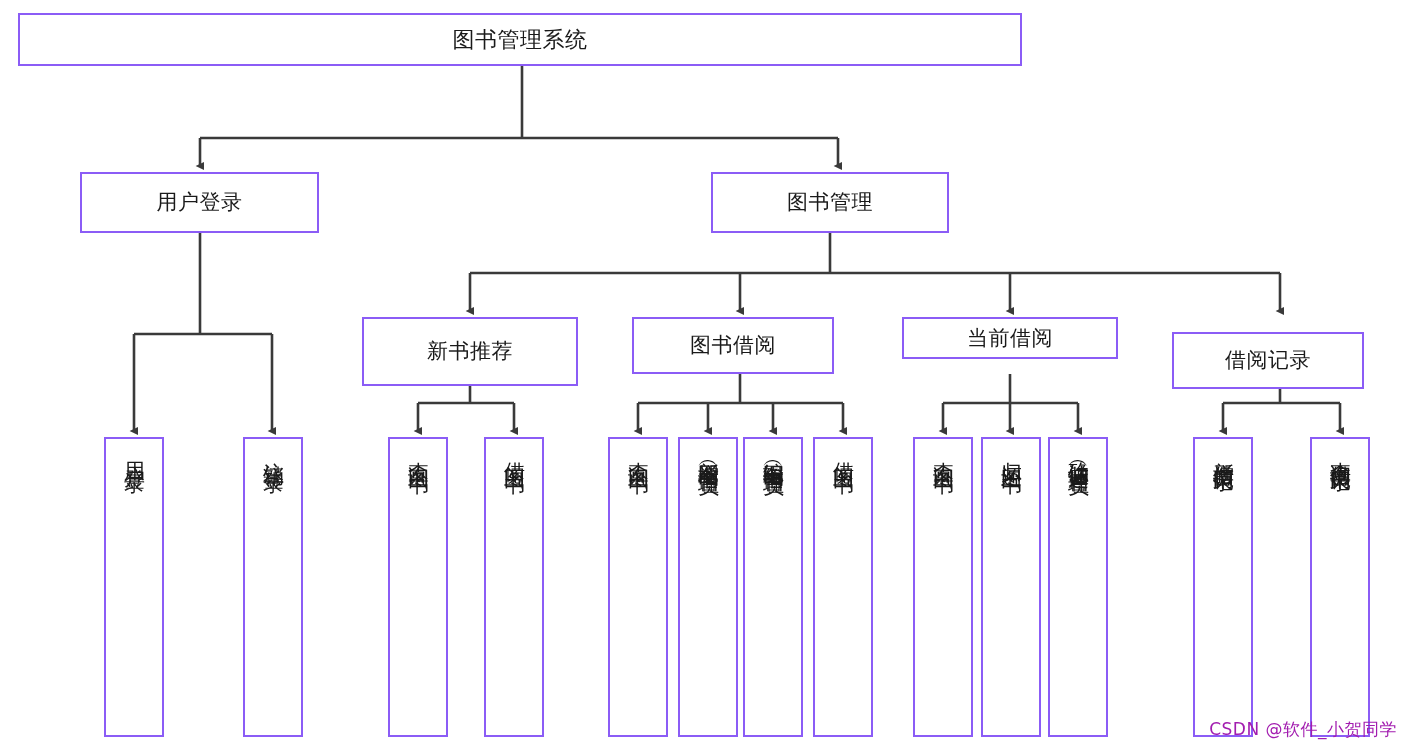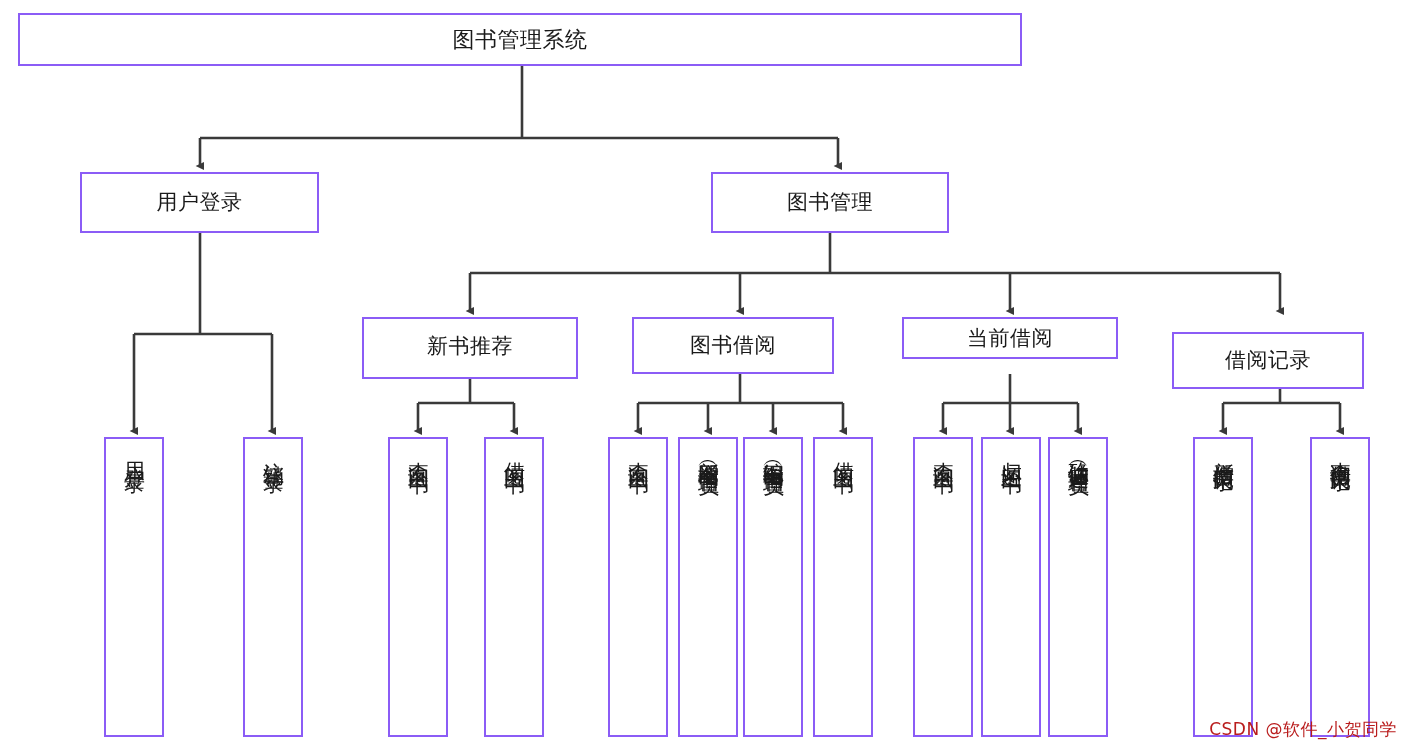--- a/index.html
+++ b/index.html
@@ -66,21 +66,21 @@
     max-height: 100%;
   }
   .node.leaf.tall-text .node-label {
     letter-spacing: 2px;
   }
   #watermark {
     position: absolute;
     right: 8px;
     bottom: 6px;
     font-size: 17px;
-    color: #b91c1c;
+    color: #a21caf;
     white-space: nowrap;
     letter-spacing: 0.5px;
   }
 </style>
 </head>
 <body>
 
 <div id="diagram-root">
 
   <svg id="edges-layer" viewBox="0 0 1405 747" width="1405" height="747" xmlns="http://www.w3.org/2000/svg">
@@ -137,21 +137,21 @@
     <span class="node-label">图书管理系统</span>
   </div>
 
   <div class="node horiz" style="left:80px; top:172px; width:239px; height:61px;">
     <span class="node-label">用户登录</span>
   </div>
   <div class="node horiz" style="left:711px; top:172px; width:238px; height:61px;justify-content:center;">
     <span class="node-label">图书管理</span>
   </div>
 
-  <div class="node horiz" style="left:362px; top:317px; width:216px; height:62px;font-family:Liberation Mono, monospace;">
+  <div class="node horiz" style="left:362px; top:317px; width:216px; height:69px;">
     <span class="node-label">新书推荐</span>
   </div>
   <div class="node horiz" style="left:632px; top:317px; width:202px; height:57px;">
     <span class="node-label">图书借阅</span>
   </div>
   <div class="node horiz" style="left:902px; top:317px; width:216px; height:42px;">
     <span class="node-label">当前借阅</span>
   </div>
   <div class="node horiz" style="left:1172px; top:332px; width:192px; height:57px;">
     <span class="node-label">借阅记录</span>

